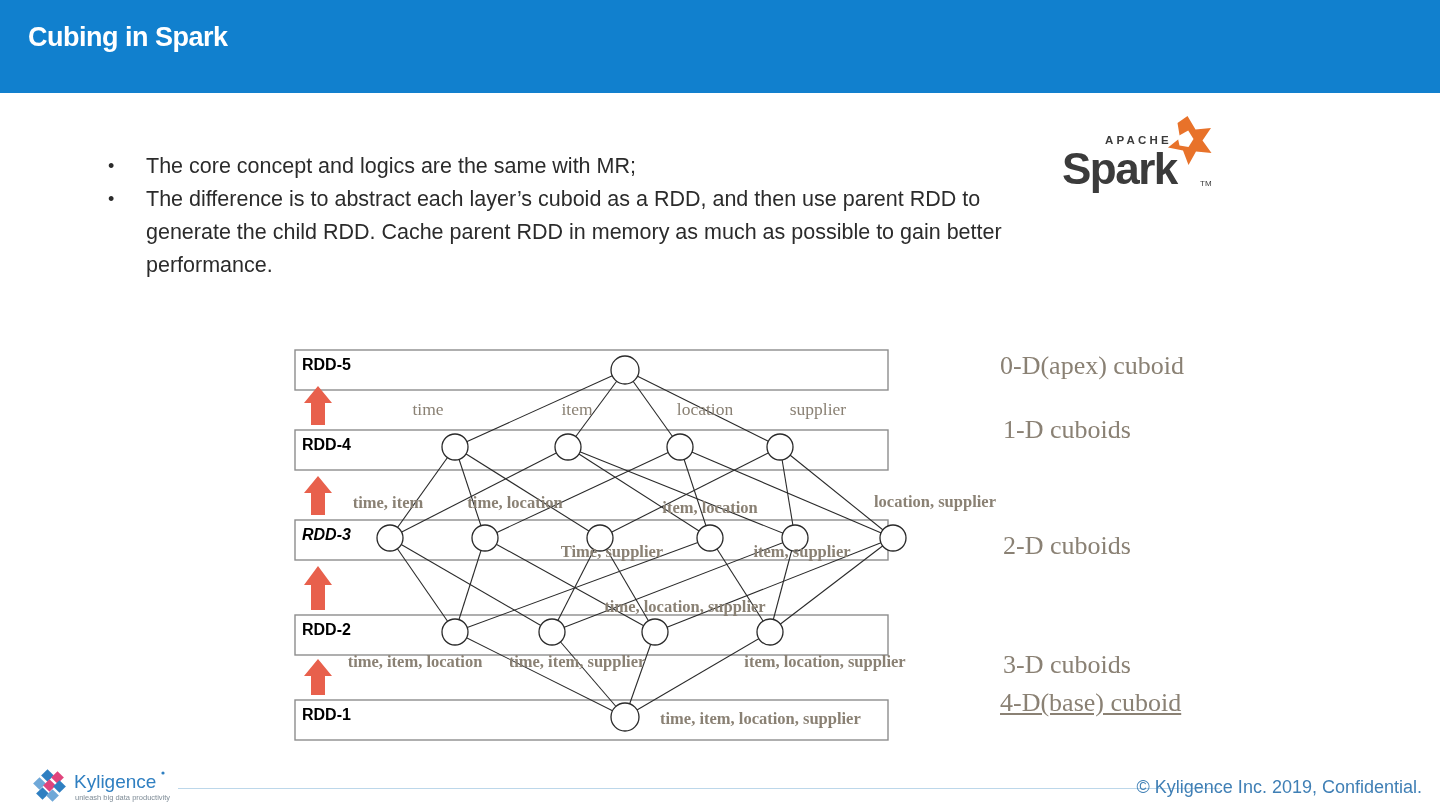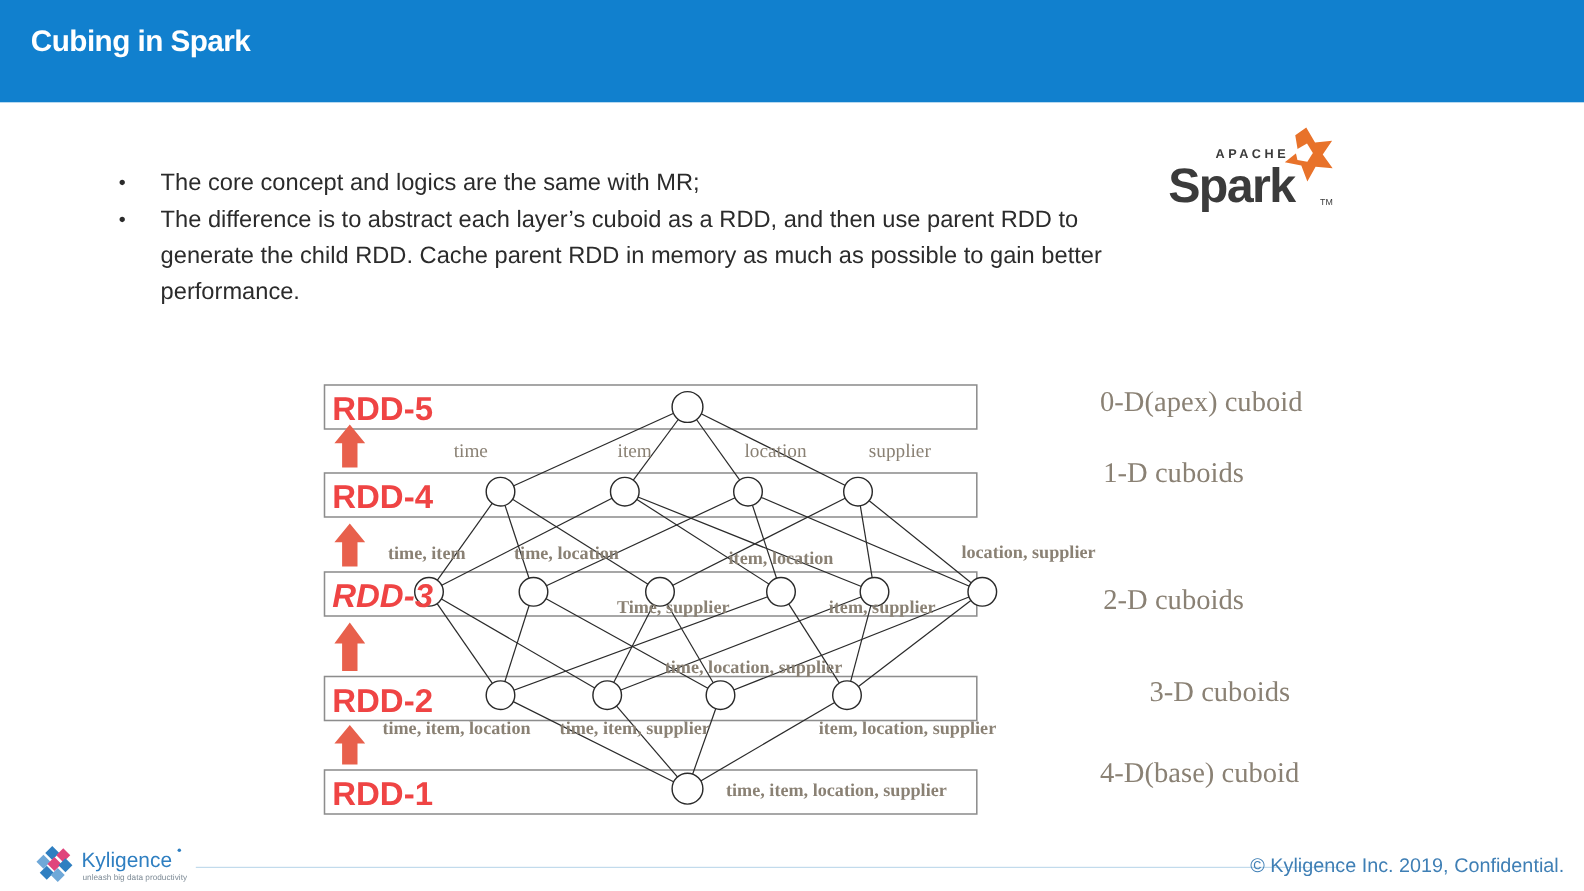--- a/index.html
+++ b/index.html
@@ -86,23 +86,23 @@
     font-family: "Liberation Serif", serif;
     font-size: 26px;
     color: #8a8174;
     white-space: nowrap;
   }
 
   
   .rdd-label {
     position: absolute;
     font-family: "Liberation Sans", sans-serif;
-    font-size: 30px;
+    font-size: 16px;
     font-weight: bold;
-    color: #ef4444;
+    color: #000000;
     white-space: nowrap;
   }
 
   
   #footer-rule {
     position: absolute;
     left: 178px;
     top: 788px;
     width: 1042px;
     height: 1px;
@@ -285,22 +285,22 @@
 
 <span class="rdd-label" style="left:302px; top:356px;">RDD-5</span>
 <span class="rdd-label" style="left:302px; top:436px;">RDD-4</span>
 <span class="rdd-label" style="left:302px; top:526px;font-style:italic;">RDD-3</span>
 <span class="rdd-label" style="left:302px; top:621px;">RDD-2</span>
 <span class="rdd-label" style="left:302px; top:706px;">RDD-1</span>
 
 <span class="cuboid-label" style="left:1000px; top:351px;">0-D(apex) cuboid</span>
 <span class="cuboid-label" style="left:1003px; top:415px;">1-D cuboids</span>
 <span class="cuboid-label" style="left:1003px; top:531px;">2-D cuboids</span>
-<span class="cuboid-label" style="left:1003px; top:614px;margin-left:42px;">3-D cuboids</span>
-<span class="cuboid-label" style="left:1000px; top:688px;">4-D(base) cuboid</span>
+<span class="cuboid-label" style="left:1003px; top:650px;">3-D cuboids</span>
+<span class="cuboid-label" style="left:1000px; top:688px;text-decoration:underline;">4-D(base) cuboid</span>
 
 <div id="footer-rule"></div>
 
 <div id="kyligence-logo">
   <svg width="145" height="40" viewBox="0 0 145 40" xmlns="http://www.w3.org/2000/svg">
     <g transform="translate(3,5)">
       <rect x="10" y="0" width="9" height="9" transform="rotate(45 14.5 4.5)" fill="#2f7fc1"></rect>
       <rect x="20" y="2" width="9" height="9" transform="rotate(45 24.5 6.5)" fill="#e0447c"></rect>
       <rect x="2" y="8" width="9" height="9" transform="rotate(45 6.5 12.5)" fill="#6fa8d8"></rect>
       <rect x="12" y="10" width="9" height="9" transform="rotate(45 16.5 14.5)" fill="#e0447c"></rect>

